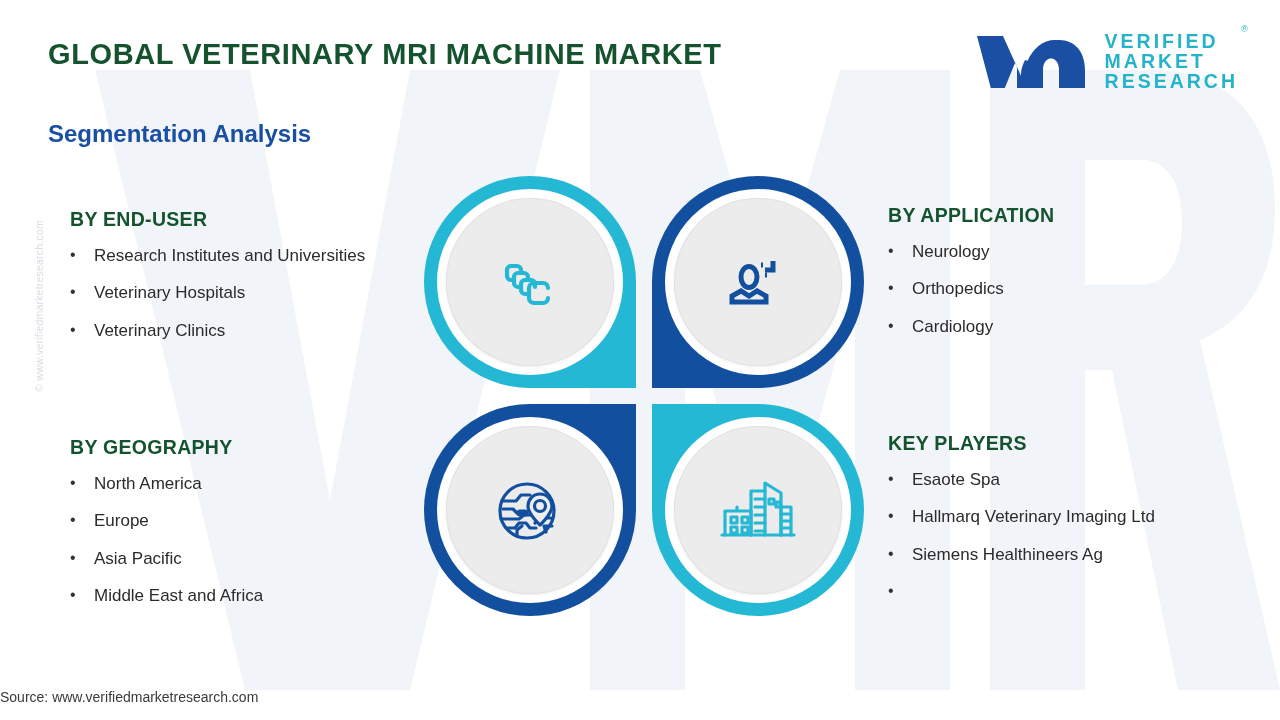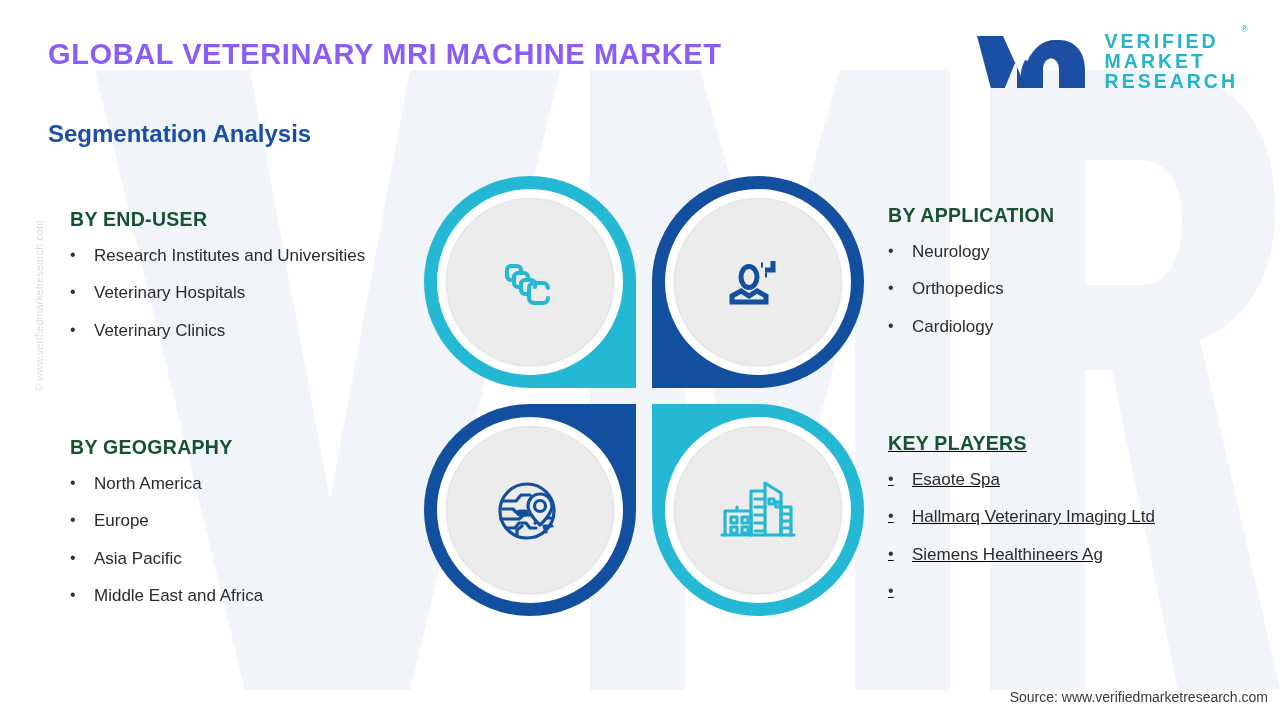--- a/index.html
+++ b/index.html
@@ -28,21 +28,21 @@
     pointer-events:none;
   }
 
   
   .header-title {
     position:absolute;
     left:48px; top:38px;
     font-size:29px;
     font-weight:bold;
     letter-spacing:0.6px;
-    color:#8b5cf6;
+    color:#14532d;
     z-index:5;
     white-space:nowrap;
   }
 
   .header-subtitle {
     position:absolute;
     left:48px; top:120px;
     font-size:24px;
     font-weight:bold;
     color:#1a4fa3;
@@ -122,21 +122,21 @@
     width:24px;
     flex:0 0 24px;
     color:#333;
     font-size:16px;
     line-height:1.3;
   }
 
   #block-end-user   { left:70px;  top:208px; }
   #block-geography  { left:70px;  top:436px; }
   #block-application{ left:888px; top:204px; }
-  #block-key-players{ left:888px; top:432px;text-decoration:underline; }
+  #block-key-players{ left:888px; top:432px; }
 
   
   .quad-wrap {
     position:absolute;
     left:424px; top:176px;
     width:440px; height:440px;
     z-index:4;
   }
   .quad-cell {
     position:absolute;
@@ -176,27 +176,26 @@
     background:#ececec;
     box-shadow:inset 0 0 0 1px #e2e2e2, 0 1px 3px rgba(0,0,0,0.07);
     display:flex;
     align-items:center;
     justify-content:center;
   }
 
   
   .footer-source {
     position:absolute;
-    left:0; right:12px;
+    left:0; right:5px;
     top:689px;
-    text-align:right;
+    text-align:left;
     font-size:14px;
     color:#3a3a3a;
     z-index:6;
-    padding-left:8px;
   }
 </style>
 </head>
 <body>
 
 <div id="page">
 
   <svg class="bg-watermark" viewBox="0 0 1280 620" preserveAspectRatio="none" aria-hidden="true">
     <g fill="#f1f4f9">
 

